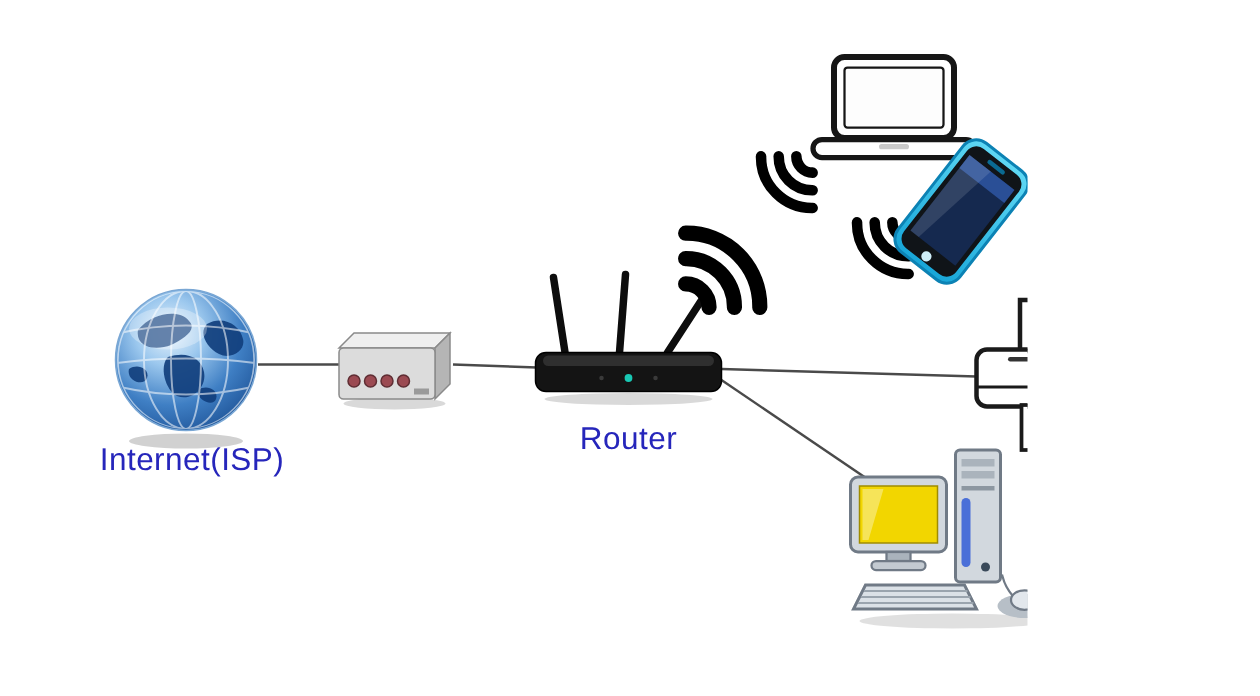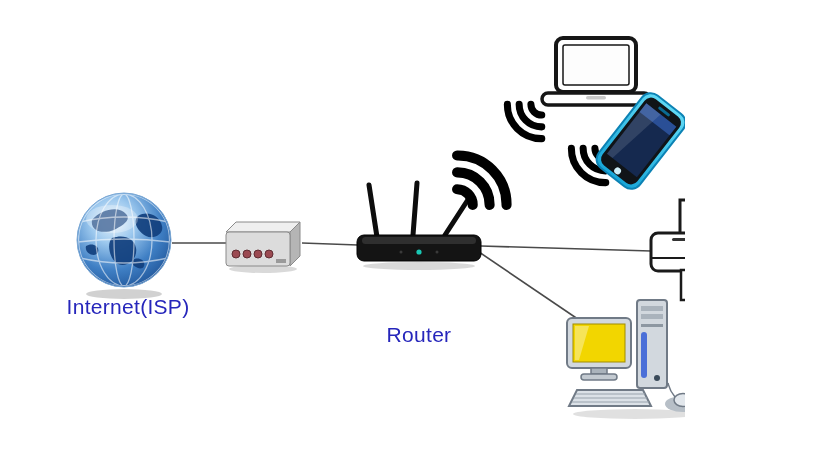--- a/index.html
+++ b/index.html
@@ -181,15 +181,15 @@
       <line x1="9" y1="100" x2="82" y2="100"></line>
       <line x1="7" y1="104" x2="84" y2="104"></line>
     </g>
 
     <ellipse cx="118" cy="106" rx="18" ry="8" fill="#b7bfc7"></ellipse>
     <ellipse cx="118" cy="102" rx="9" ry="6.5" fill="#e2e7ec" stroke="#707a86" stroke-width="1.5"></ellipse>
     <path d="M110,99 C104,92 104,88 103,85" fill="none" stroke="#707a86" stroke-width="1.5"></path>
   </svg>
 
   <div class="label" style="left:53px;top:295px;width:150px;">Internet(ISP)</div>
-  <div class="label" style="left:369px;top:281px;width:100px;margin-top:42px;">Router</div>
+  <div class="label" style="left:369px;top:281px;width:100px;">Router</div>
 
 </div>
 
 </body></html>

